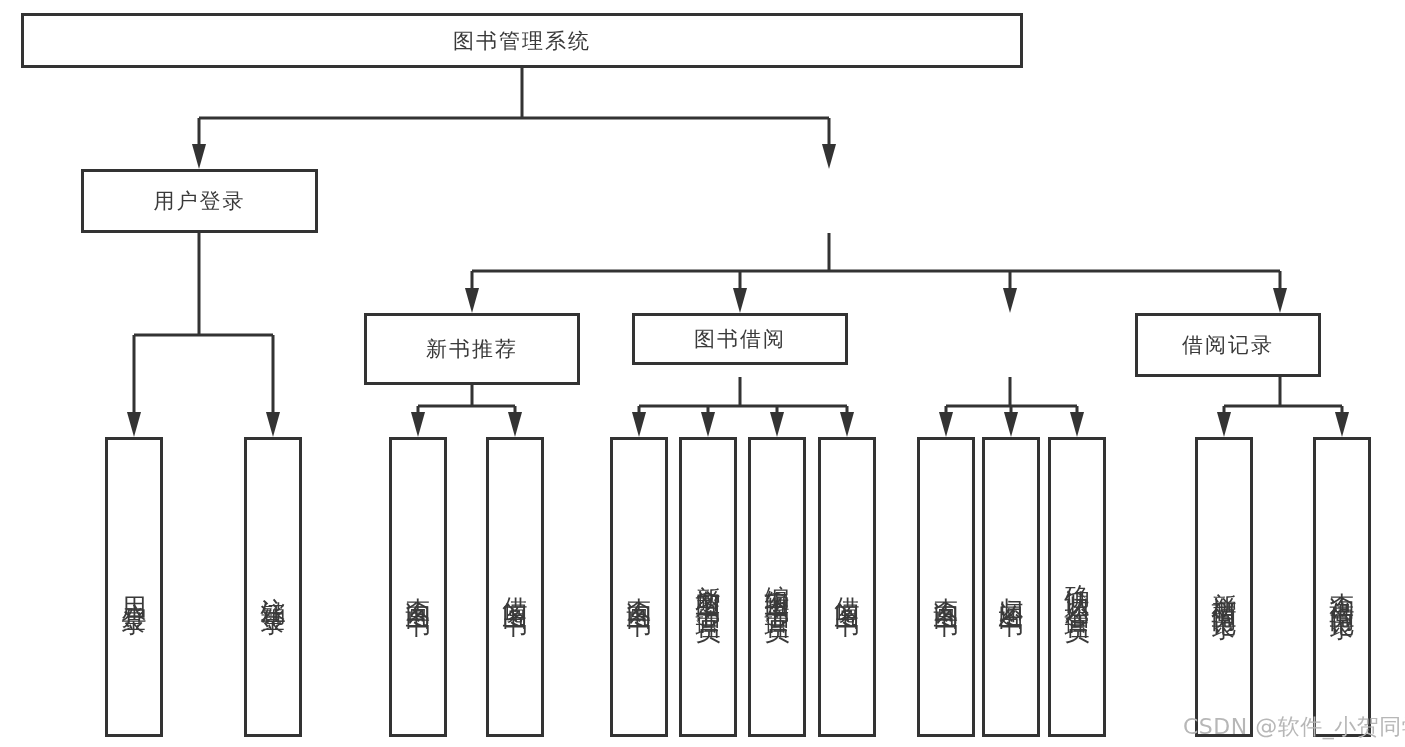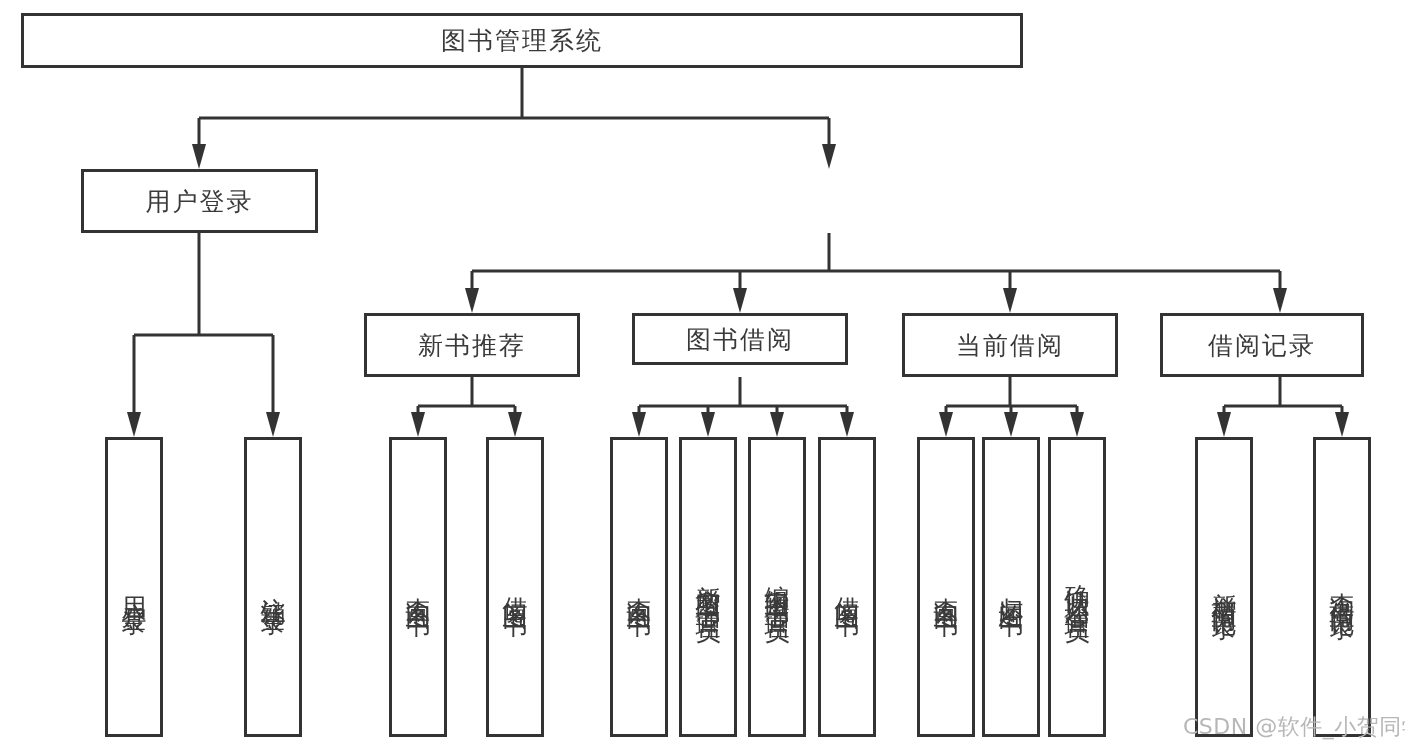--- a/index.html
+++ b/index.html
@@ -4,21 +4,21 @@
 <style>
   html,body{margin:0;padding:0;background:#fff;}
   #stage{
     position:relative;width:1405px;height:747px;background:#ffffff;
     font-family:"DejaVu Sans","Liberation Sans",sans-serif;overflow:hidden;
   }
   #connectors{position:absolute;left:0;top:0;z-index:1;}
   .node{
     position:absolute;box-sizing:border-box;background:#ffffff;
     border:3px solid #333333;display:flex;align-items:center;justify-content:center;
-    font-size:25px;color:#3a3a3a;letter-spacing:2px;z-index:2;white-space:nowrap;
+    font-size:21px;color:#3a3a3a;letter-spacing:2px;z-index:2;white-space:nowrap;
   }
   .leaf{
     position:absolute;box-sizing:border-box;background:#ffffff;
     border:3px solid #333333;top:437px;width:58px;height:300px;
     display:flex;align-items:center;justify-content:center;z-index:2;
   }
   .vtext{
     writing-mode:vertical-rl;text-orientation:mixed;
     font-size:25px;letter-spacing:5px;line-height:1;color:#3a3a3a;
   }
@@ -61,24 +61,23 @@
       <polygon points="1070,412 1084,412 1077,437"></polygon>
       <polygon points="1217,412 1231,412 1224,437"></polygon>
       <polygon points="1335,412 1349,412 1342,437"></polygon>
     </g>
   </svg>
 
   <div class="node" style="left:21px;top:13px;width:1002px;height:55px">图书管理系统</div>
 
   <div class="node" style="left:81px;top:169px;width:237px;height:64px">用户登录</div>
 
-  <div class="node" style="left:364px;top:313px;width:216px;height:64px">新书推荐</div>
+  <div class="node" style="left:364px;top:313px;width:216px;height:72px">新书推荐</div>
   <div class="node" style="left:632px;top:313px;width:216px;height:52px">图书借阅</div>
-  <div class="node" style="left:902px;top:313px;width:216px;height:64px">当前借阅</div>
-  <div class="node" style="left:1160px;top:313px;width:204px;height:64px">借阅记录</div>
+  <div class="node" style="left:1135px;top:313px;width:186px;height:64px">借阅记录</div>
 
   <div class="leaf" style="left:105px">
     <span class="vtext">用户登录</span>
   </div>
   <div class="leaf" style="left:244px">
     <span class="vtext">注销登录</span>
   </div>
 
   <div class="leaf" style="left:389px">
     <span class="vtext">查询图书</span>

